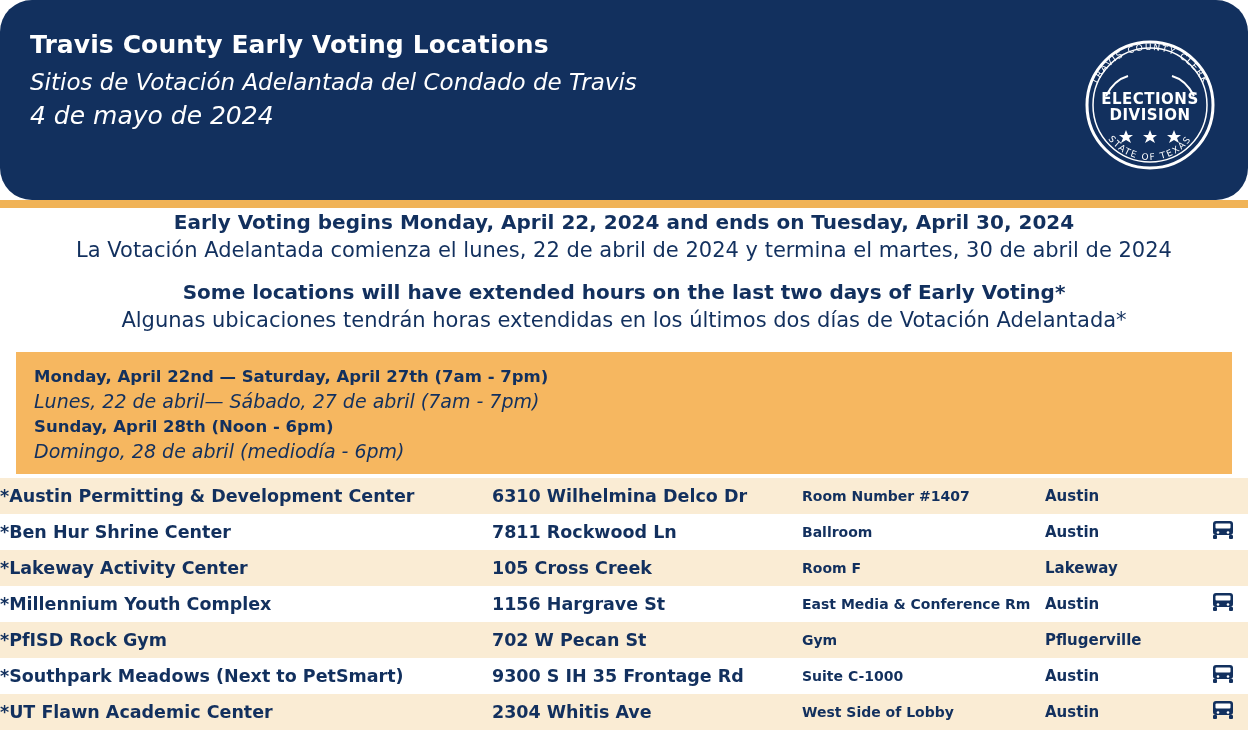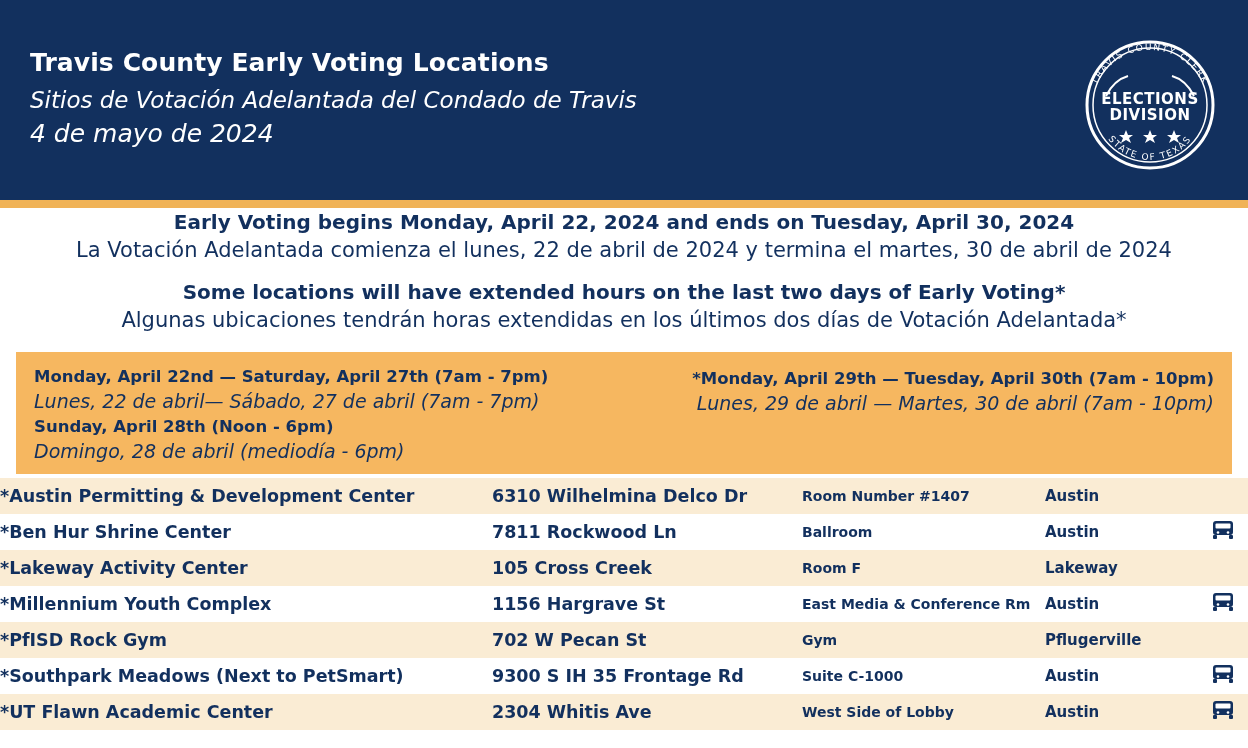--- a/index.html
+++ b/index.html
@@ -13,21 +13,22 @@
     background: #ffffff;
     overflow: hidden;
   }
 
   
   .header {
     position: relative;
     background: #12305e;
     height: 200px;
     box-sizing: border-box;
-    padding: 46px 30px 0 30px;
+    padding: 28px 30px 0 30px;
+    border-radius: 32px;
   }
   .header-title {
     color: #ffffff;
     font-size: 25px;
     font-weight: bold;
     letter-spacing: 0.1px;
     line-height: 34px;
   }
   .header-date {
     color: #ffffff;
@@ -201,24 +202,20 @@
   <div class="notice-line-ital">Algunas ubicaciones tendrán horas extendidas en los últimos dos días de Votación Adelantada*</div>
 </div>
 
 <div class="hours">
   <div class="hours-left">
     <div class="h-bold">Monday, April 22nd — Saturday, April 27th  (7am - 7pm)</div>
     <div class="h-ital">Lunes, 22 de abril— Sábado, 27 de abril (7am - 7pm)</div>
     <div class="h-bold">Sunday, April 28th (Noon - 6pm)</div>
     <div class="h-ital">Domingo, 28 de abril (mediodía - 6pm)</div>
   </div>
-  <div class="hours-right">
-    <div class="h-bold">*Monday, April 29th — Tuesday, April 30th (7am - 10pm)</div>
-    <div class="h-ital">Lunes, 29 de abril — Martes, 30 de abril (7am - 10pm)</div>
-  </div>
 </div>
 
 <table class="locations">
   <tbody>
     <tr class="odd">
       <td class="c-name">*Austin Permitting &amp; Development Center</td>
       <td class="c-addr">6310 Wilhelmina Delco Dr</td>
       <td class="c-room">Room Number #1407</td>
       <td class="c-city">Austin</td>
       <td class="c-bus"><span class="bus-empty"></span></td>

